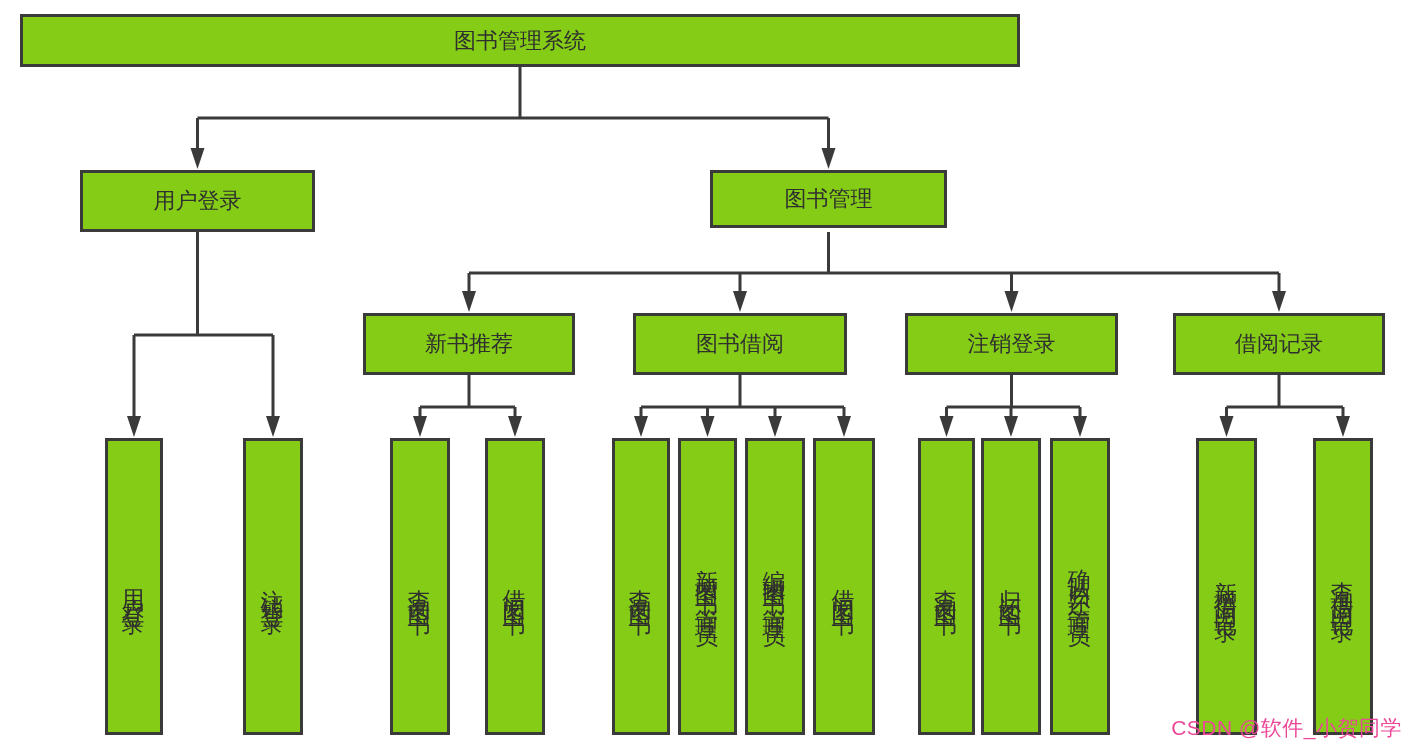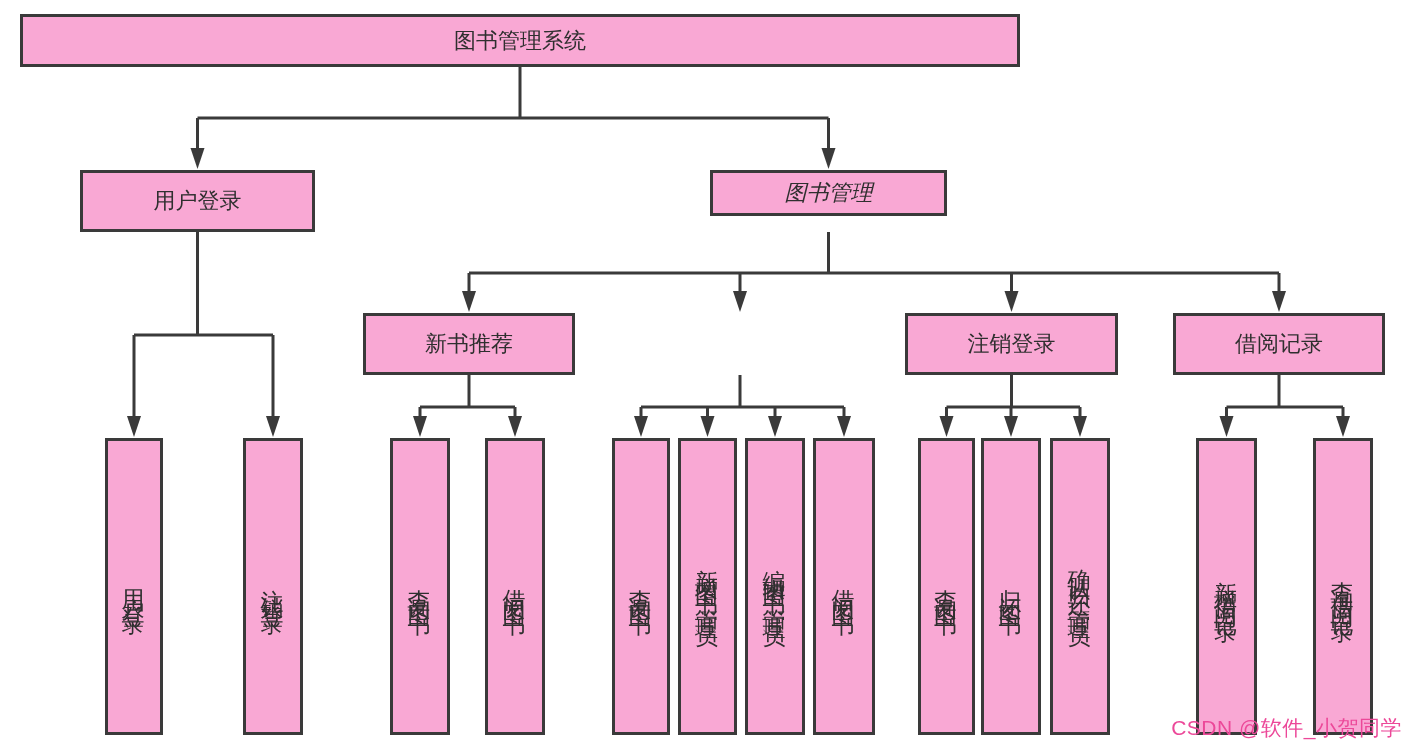--- a/index.html
+++ b/index.html
@@ -13,21 +13,21 @@
   }
   .connectors {
     position: absolute;
     left: 0; top: 0;
     width: 1405px; height: 747px;
   }
   .node {
     position: absolute;
     box-sizing: border-box;
     border: 3px solid #3a3a3a;
-    background: #f9a8d4;
+    background: #84cc16;
     display: flex;
     align-items: center;
     justify-content: center;
     color: #2f2f2f;
     font-size: 22px;
     text-align: center;
     white-space: nowrap;
   }
   .node.vbox {
     writing-mode: vertical-rl;
@@ -87,23 +87,24 @@
       <polygon points="1004,416 1018,416 1011,437"></polygon>
       <polygon points="1073,416 1087,416 1080,437"></polygon>
       <polygon points="1219.5,416 1233.5,416 1226.5,437"></polygon>
       <polygon points="1336,416 1350,416 1343,437"></polygon>
     </g>
   </svg>
 
   <div class="node" style="left:20px; top:14px; width:1000px; height:53px;">图书管理系统</div>
 
   <div class="node" style="left:80px; top:170px; width:235px; height:62px;">用户登录</div>
-  <div class="node" style="left:710px; top:170px; width:237px; height:46px;font-style:italic;">图书管理</div>
+  <div class="node" style="left:710px; top:170px; width:237px; height:58px;">图书管理</div>
 
   <div class="node" style="left:363px; top:313px; width:212px; height:62px;text-align:right;">新书推荐</div>
+  <div class="node" style="left:633px; top:313px; width:214px; height:62px;">图书借阅</div>
   <div class="node" style="left:905px; top:313px; width:213px; height:62px;">注销登录</div>
   <div class="node" style="left:1173px; top:313px; width:212px; height:62px;">借阅记录</div>
 
   <div class="node vbox" style="left:105px; top:438px; width:58px; height:297px;">用户登录</div>
   <div class="node vbox" style="left:243px; top:438px; width:60px; height:297px;">注销登录</div>
 
   <div class="node vbox" style="left:390px; top:438px; width:60px; height:297px;">查询图书</div>
   <div class="node vbox" style="left:485px; top:438px; width:60px; height:297px;">借阅图书</div>
 
   <div class="node vbox" style="left:612px; top:438px; width:58px; height:297px;">查询图书</div>

